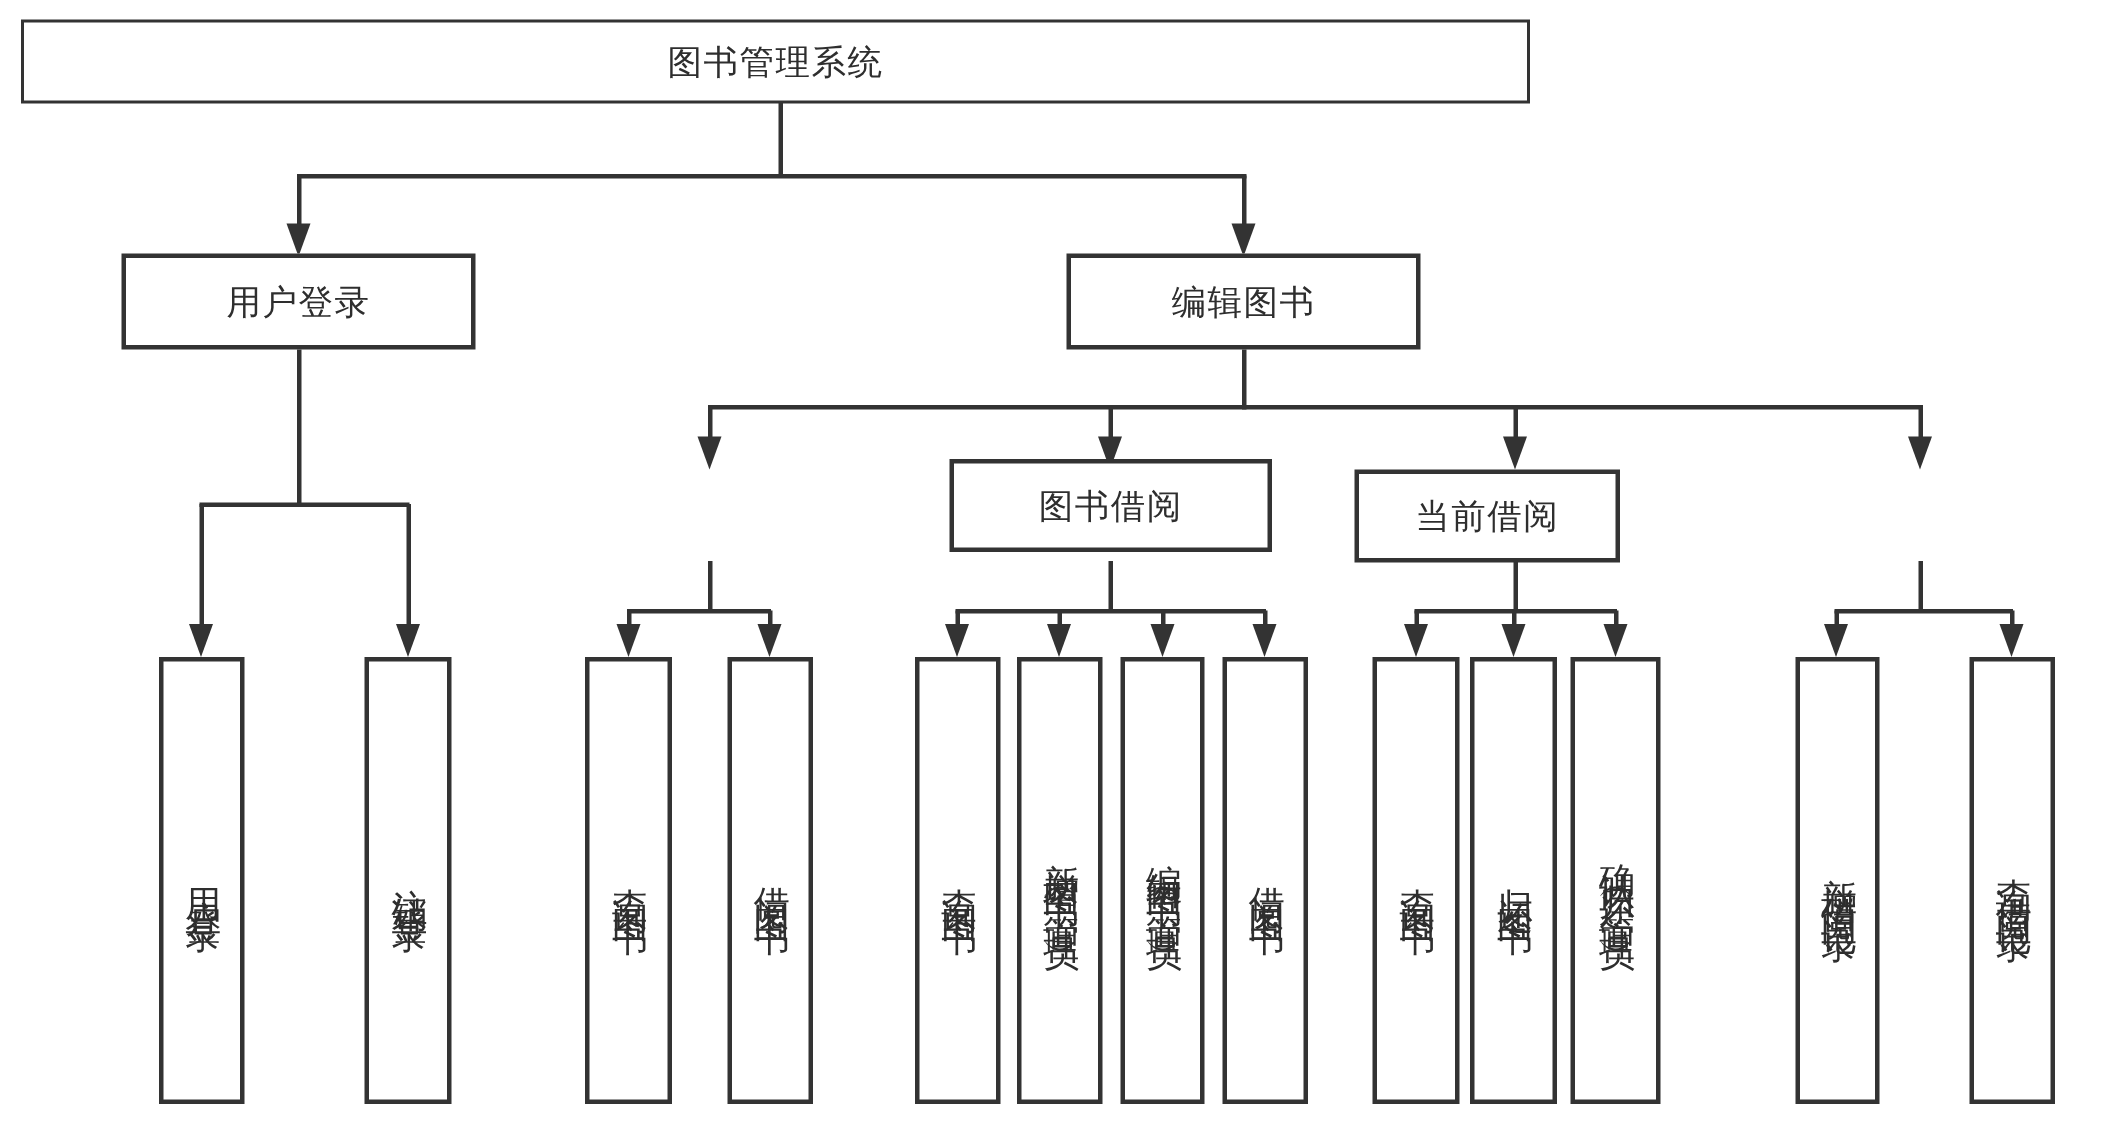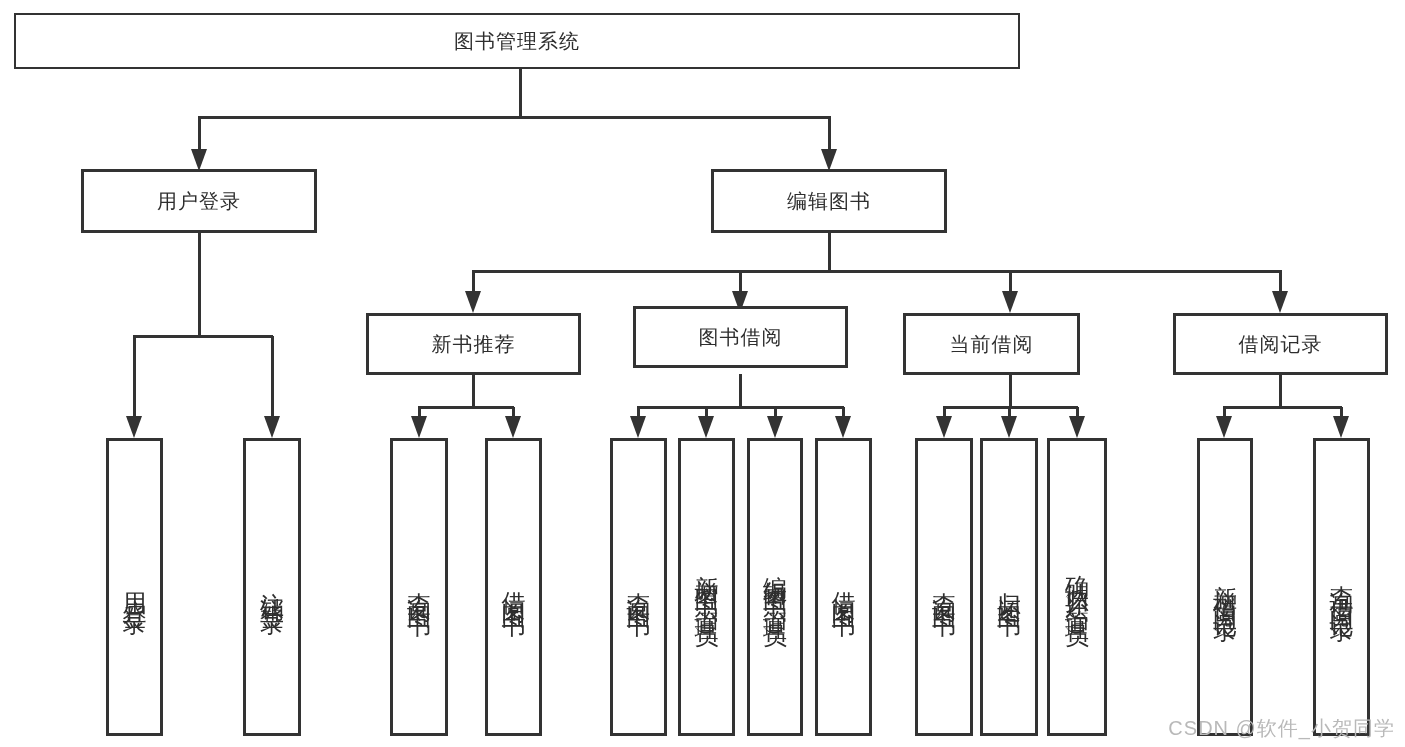--- a/index.html
+++ b/index.html
@@ -13,21 +13,21 @@
     position:relative;width:1405px;height:747px;background:var(--background);
     overflow:hidden;
     font-family:"Liberation Sans","DejaVu Sans",sans-serif;
     color:var(--text);
   }
   .box{
     position:absolute;box-sizing:border-box;border:3px solid var(--line);
     background:var(--background);display:flex;align-items:center;justify-content:center;
   }
   .root{border-width:2px;}
-  .hbox{font-size:20px;letter-spacing:1px;white-space:nowrap;text-align:center;}
+  .hbox{font-size:23px;letter-spacing:1px;white-space:nowrap;text-align:center;}
   .vbox{padding:4px 0;}
   .vtext{
     writing-mode:vertical-lr;text-orientation:mixed;
     font-size:24px;line-height:1;letter-spacing:7px;white-space:nowrap;
   }
   .ln{position:absolute;display:block;background:var(--line);}
   .arrow{
     position:absolute;width:0;height:0;
     border-left:8px solid transparent;border-right:8px solid transparent;
     border-top:22px solid var(--line);
@@ -71,31 +71,25 @@
   <i class="ln" style="left:472px;top:270px;width:810px;height:3px"></i>
   <i class="ln" style="left:472px;top:271px;width:3px;height:24px"></i>
   <span class="arrow" style="left:465px;top:291px"></span>
   <i class="ln" style="left:739px;top:271px;width:3px;height:24px"></i>
   <span class="arrow" style="left:732px;top:291px"></span>
   <i class="ln" style="left:1009px;top:271px;width:3px;height:24px"></i>
   <span class="arrow" style="left:1002px;top:291px"></span>
   <i class="ln" style="left:1279px;top:271px;width:3px;height:24px"></i>
   <span class="arrow" style="left:1272px;top:291px"></span>
 
-  <div class="box hbox" style="left:366px;top:313px;width:215px;height:62px">
-    <span>新书推荐</span>
-  </div>
   <div class="box hbox" style="left:633px;top:306px;width:215px;height:62px">
     <span>图书借阅</span>
   </div>
   <div class="box hbox" style="left:903px;top:313px;width:177px;height:62px">
     <span>当前借阅</span>
-  </div>
-  <div class="box hbox" style="left:1173px;top:313px;width:215px;height:62px">
-    <span>借阅记录</span>
   </div>
 
   <i class="ln" style="left:472px;top:374px;width:3px;height:34px"></i>
   <i class="ln" style="left:418px;top:406px;width:96px;height:3px"></i>
   <i class="ln" style="left:418px;top:407px;width:3px;height:12px"></i>
   <span class="arrow" style="left:411px;top:416px"></span>
   <i class="ln" style="left:512px;top:407px;width:3px;height:12px"></i>
   <span class="arrow" style="left:505px;top:416px"></span>
 
   <i class="ln" style="left:739px;top:374px;width:3px;height:34px"></i>
@@ -162,15 +156,14 @@
     <span class="vtext">确认归还（管理员）</span>
   </div>
 
   <div class="box vbox" style="left:1197px;top:438px;width:56px;height:298px">
     <span class="vtext">新增借阅记录</span>
   </div>
   <div class="box vbox" style="left:1313px;top:438px;width:57px;height:298px">
     <span class="vtext">查询借阅记录</span>
   </div>
 
-  <div class="watermark">CSDN @软件_小贺同学</div>
 
 </div>
 
 </body></html>

